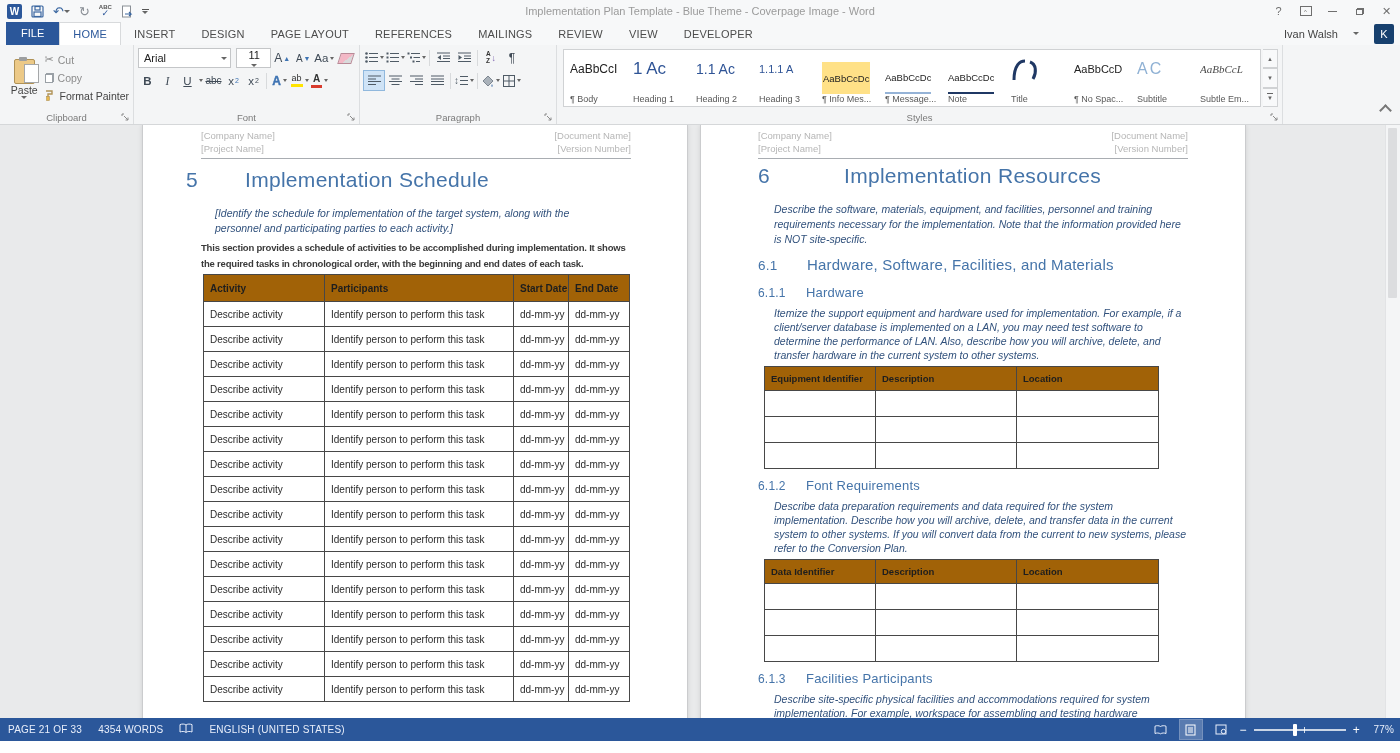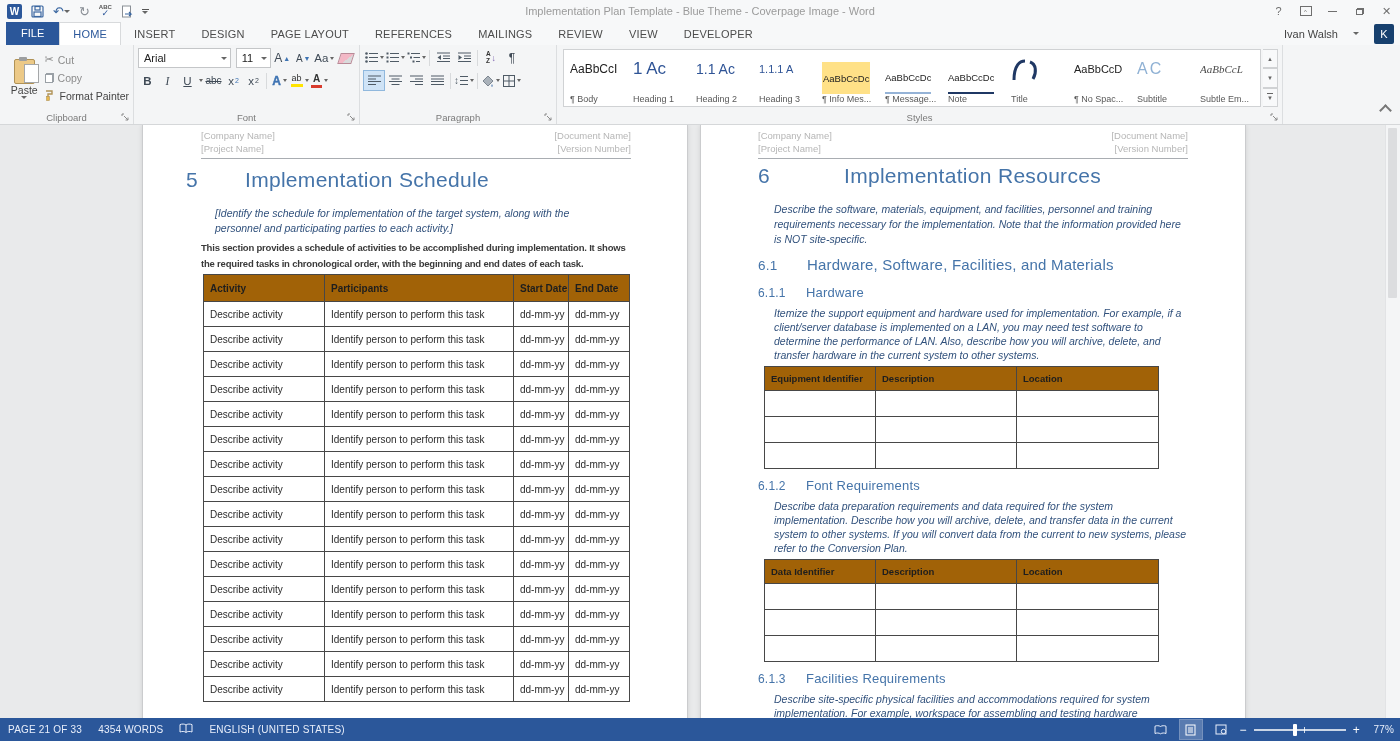--- a/index.html
+++ b/index.html
@@ -62,21 +62,21 @@
   .cut-glyph{font-size:11px;color:#8c8c8c;}
   .copy-glyph{position:relative;width:9px;height:10px;}
   .copy-glyph i{position:absolute;border:1px solid #9aa0a6;background:#fff;width:6px;height:7px;}
   .copy-glyph .b{right:0;top:0;}.copy-glyph .f{left:0;bottom:0;}
   .brush-glyph{width:11px;height:11px;}
 
   
   .g-font{width:226px;}
   .combo{background:#fff;border:1px solid #c4c6c8;height:18px;display:flex;align-items:center;justify-content:space-between;padding:0 3px 0 5px;font-size:11px;color:#222;}
   .font-name{width:86px;}
-  .font-size{width:26px;margin-left:3px;}
+  .font-size{width:26px;margin-left:3px;flex-direction:column;}
   .fbtn{min-width:19px;height:19px;display:flex;align-items:center;justify-content:center;color:#3f4a56;font-size:11.5px;gap:1px;}
   .fbtn sup{font-size:7px;}
   .grow{font-size:12px;} .shrink{font-size:10px;}
   .caret-tiny{width:0;height:0;border-left:2.5px solid transparent;border-right:2.5px solid transparent;border-top:3px solid #666;display:inline-block;margin-left:1px;}
   .b-bold{font-weight:bold;}
   .b-ital{font-style:italic;font-family:"Liberation Serif",serif;}
   .b-und{text-decoration:underline;}
   .b-strike{text-decoration:line-through;font-size:10px;}
   .hl-icon,.fc-icon{display:flex;flex-direction:column;align-items:center;line-height:1;}
   .hl-icon .t{font-size:9px;color:#333;}
@@ -819,21 +819,21 @@
             </tr>
             <tr>
               <td></td>
               <td></td>
               <td></td>
             </tr>
           </tbody>
       </table>
       <div class="h3">
           <span class="num3">6.1.3</span>
-          <span>Facilities Requirements</span>
+          <span>Facilities Participants</span>
         </div>
       <div class="guide gsm">Describe site-specific physical facilities and accommodations required for system implementation. For example, workspace for assembling and testing hardware</div>
     </div>
 
     <div class="vscroll">
       <div class="vthumb"></div>
     </div>
   </div>
 
   <div class="statusbar">

